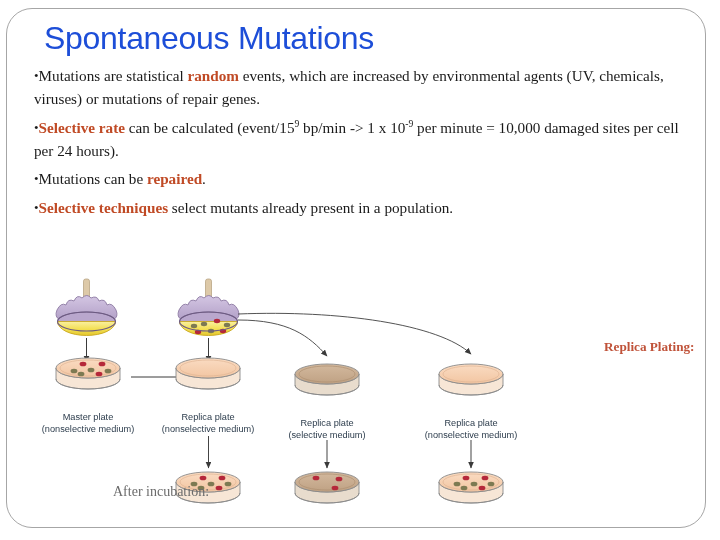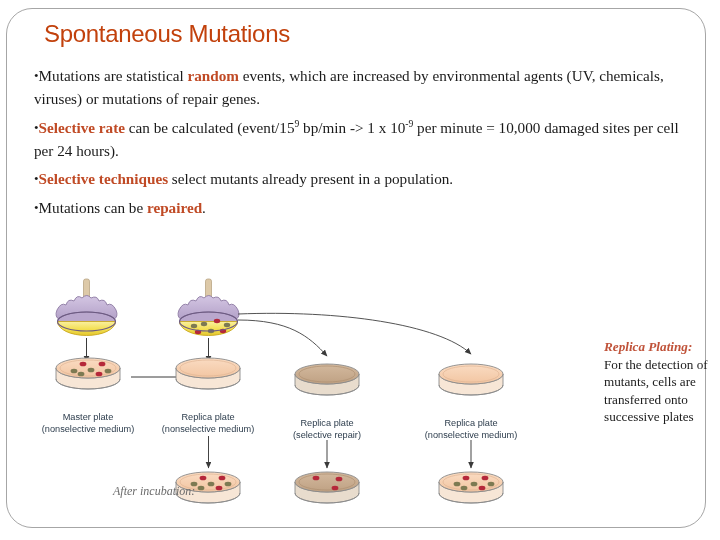--- a/index.html
+++ b/index.html
@@ -13,22 +13,22 @@
     position:absolute;left:6px;top:8px;
     width:700px;height:520px;
     border:1.1px solid #a6a6a6;
     border-radius:26px;
     box-sizing:border-box;
     pointer-events:none;
   }
   .title{
     position:absolute;left:44px;top:20px;
     font-family:"Liberation Sans", sans-serif;
-    font-size:24px;letter-spacing:-0.3px;
-    color:#c2410c;font-weight:400;
+    font-size:32px;letter-spacing:-0.3px;
+    color:#1d4ed8;font-weight:400;
     white-space:nowrap;
   }
   .body-text{
     position:absolute;left:34px;top:64px;
     width:660px;
     font-size:15.2px;line-height:1.52;
     color:#1a1a1a;
   }
   .para{margin:0 0 5.5px 0;text-indent:0;}
   .bullet{font-size:13px;vertical-align:1px;}
@@ -40,31 +40,31 @@
   .lbl{
     position:absolute;
     font-family:"Liberation Sans", sans-serif;
     font-size:9.2px;color:#2c3c4c;
     text-align:center;line-height:1.28;
     white-space:nowrap;
   }
   .after-inc{
     position:absolute;left:74px;top:208px;
     font-family:"Liberation Serif", serif;
-    font-style:italic;font-size:12px;color:#6b6b6b;
+    font-size:14px;color:#6b6b6b;
     white-space:nowrap;
   }
 
   
   .side-note{
     position:absolute;left:604px;top:338px;width:108px;
     font-family:"Liberation Serif", serif;
     font-size:13.2px;line-height:1.33;color:#1a1a1a;
   }
-  .side-note .head{color:#c0533a;font-weight:bold;display:block;font-style:italic;}
+  .side-note .head{color:#c0533a;font-weight:bold;display:block;}
 
   svg{display:block;}
 </style>
 </head>
 <body>
 
 <div class="slide-frame"></div>
 
 <div class="title">Spontaneous Mutations</div>
 
@@ -73,25 +73,25 @@
   <p class="para">
     <span class="bullet">•</span><span>Mutations are statistical </span><span class="hl">random</span><span> events, which are increased by environmental agents (UV, chemicals, viruses) or mutations of repair genes.</span>
   </p>
 
   <p class="para">
     <span class="bullet">•</span><span class="hl">Selective rate</span><span> can be calculated (event/15</span><sup>9</sup><span> bp/min -&gt;  1 x 10</span><sup>-9</sup><span>  per minute = 10,000 damaged sites per cell per 24 hours).</span>
   </p>
 
 
   <p class="para">
+    <span class="bullet">•</span><span>Mutations can be </span><span class="hl">repaired</span><span>.</span>
+  </p>
+
+  <p class="para">
     <span class="bullet">•</span><span class="hl">Selective techniques</span><span> select mutants already present in a population.</span>
-  </p>
-
-  <p class="para">
-    <span class="bullet">•</span><span>Mutations can be </span><span class="hl">repaired</span><span>.</span>
   </p>
 
 </div>
 
 <div class="figure">
 
   <svg width="540" height="258" viewBox="0 0 540 258">
     <defs>
       <linearGradient id="velvetG" x1="0" y1="0" x2="0" y2="1">
         <stop offset="0%" stop-color="#faf0a0"></stop>
@@ -238,26 +238,26 @@
     <span>(nonselective medium)</span>
   </div>
 
   <div class="lbl" style="left:120px;top:136px;width:98px;">
     <span>Replica plate</span><br>
     <span>(nonselective medium)</span>
   </div>
 
   <div class="lbl" style="left:239px;top:142px;width:98px;">
     <span>Replica plate</span><br>
-    <span>(selective repair)</span>
+    <span>(selective medium)</span>
   </div>
 
   <div class="lbl" style="left:383px;top:142px;width:98px;">
     <span>Replica plate</span><br>
     <span>(nonselective medium)</span>
   </div>
 
   <div class="after-inc">After incubation:</div>
 </div>
 
 <div class="side-note">
-  <span class="head">Replica Plating:</span><span>For the detection of mutants, cells are transferred onto successive plates</span>
+  <span class="head">Replica Plating:</span>
 </div>
 
 </body></html>

